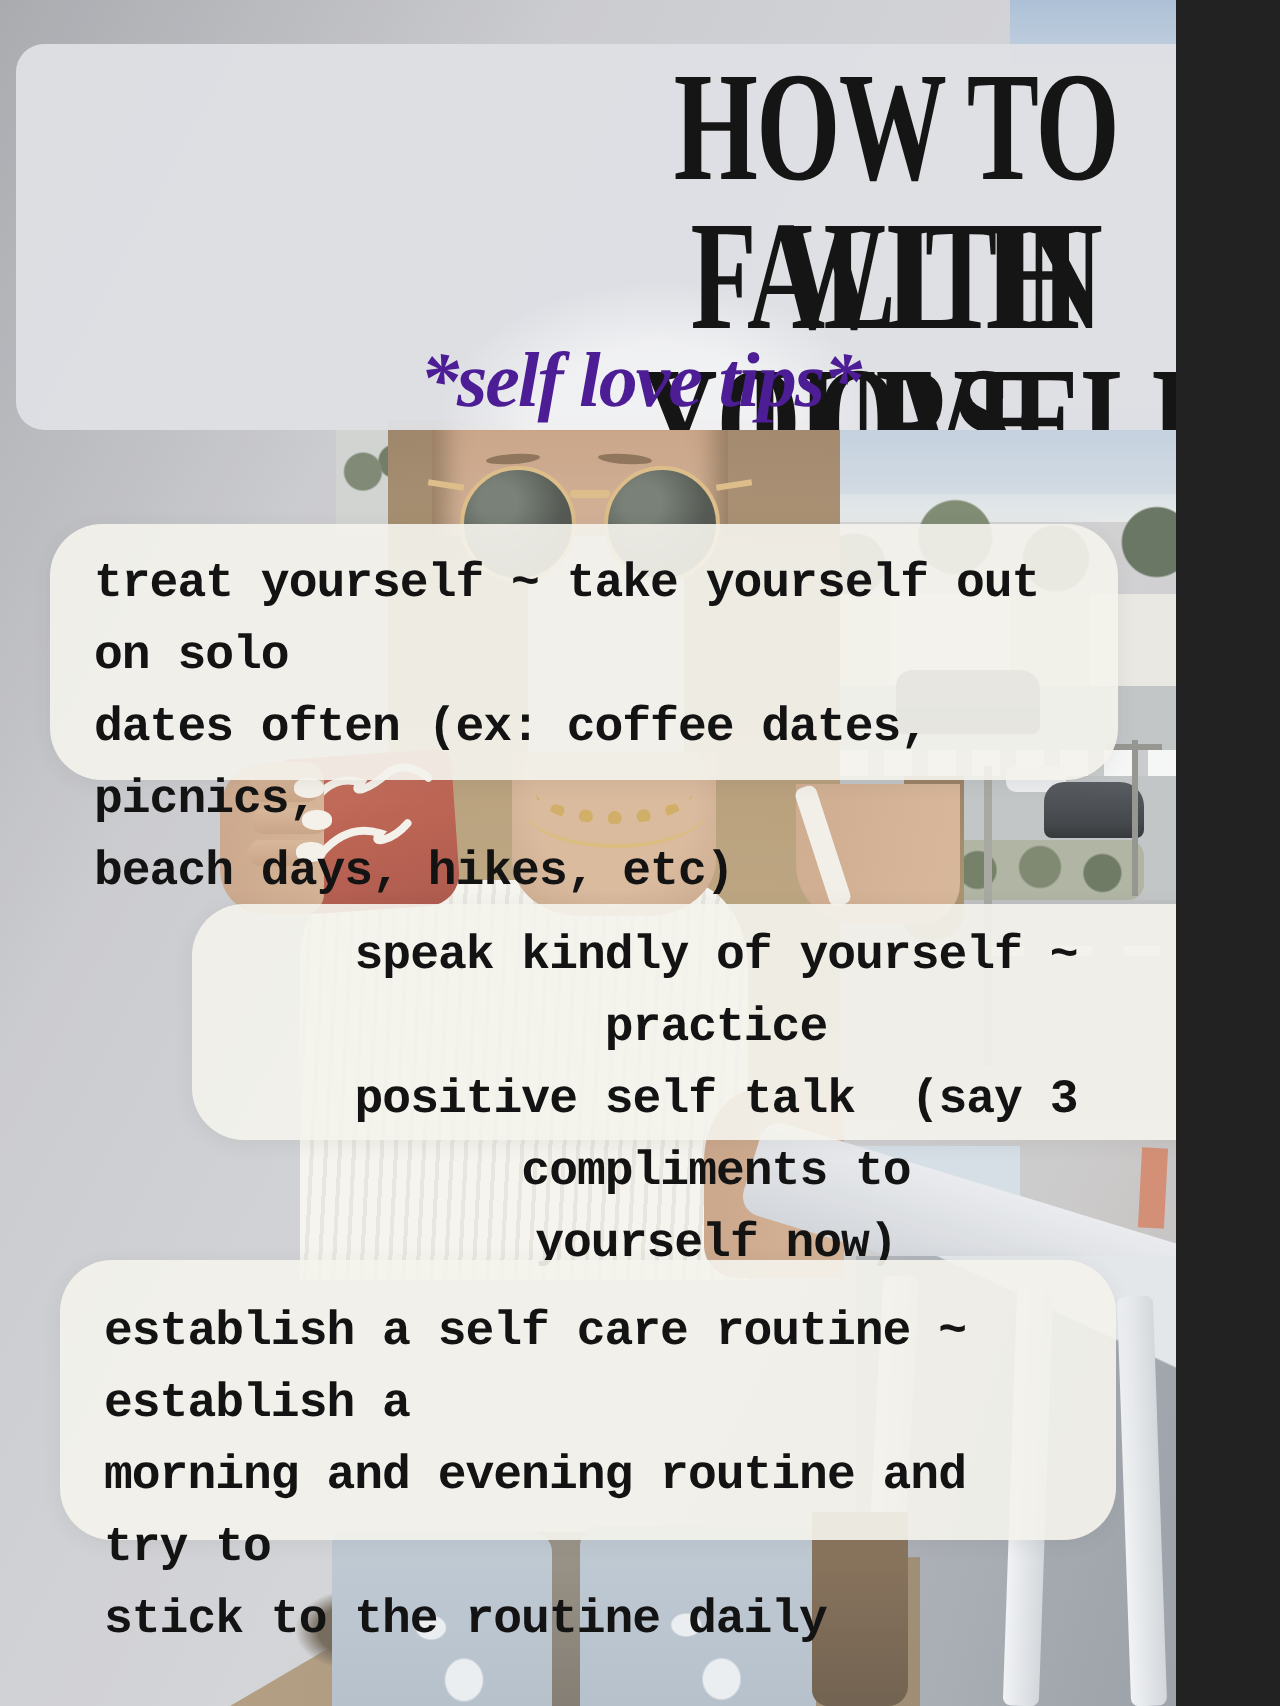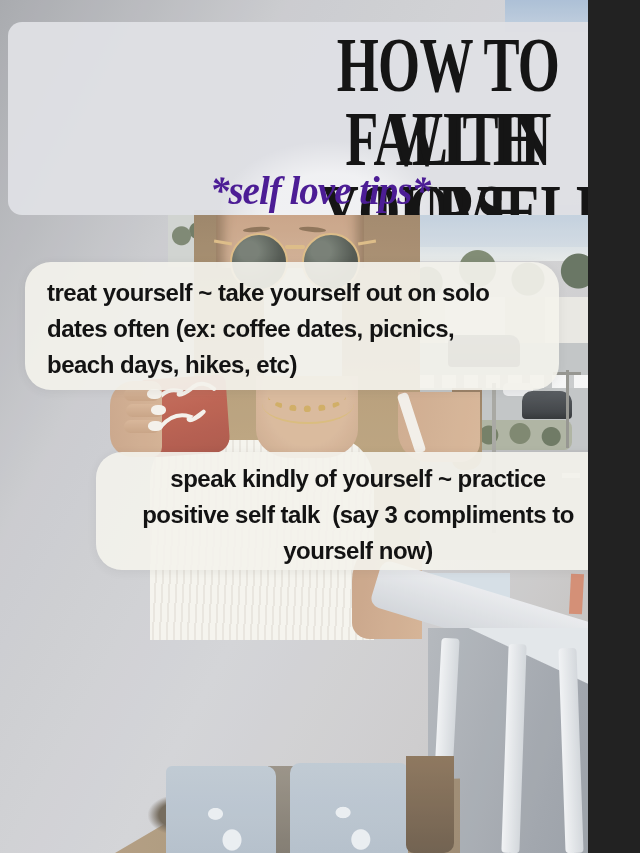--- a/index.html
+++ b/index.html
@@ -105,21 +105,21 @@
 
   .photo-wash{inset:0;background:rgba(255,255,255,0.15);}
 
   
   .banner{left:8px;top:22px;width:624px;height:193px;background:rgba(223,224,228,0.96);border-radius:14px;overflow:hidden;}
   .banner-glow{left:212px;top:120px;width:220px;height:120px;background:radial-gradient(ellipse at 50% 60%,rgba(255,255,255,0.55) 0 40%,transparent 72%);}
   .title{left:0;top:10px;width:624px;text-align:center;color:#151515;font-weight:700;font-size:66px;line-height:0.95;letter-spacing:-1px;white-space:pre-line;transform:scale(0.82,1.18);transform-origin:50% 35%;}
   .subtitle{left:0;top:146px;width:624px;text-align:center;color:#4c1d95;font-style:italic;font-weight:600;font-size:39px;letter-spacing:-1px;}
 
   .tip-box{background:rgba(243,242,235,0.92);border-radius:26px;color:#131313;
-    font-family:Liberation Sans, sans-serif;font-weight:700;font-size:24px;line-height:1.5;
+    font-family:Liberation Mono, monospace;font-weight:700;font-size:24px;line-height:1.5;
     letter-spacing:-0.5px;white-space:pre-wrap;box-shadow:0 2px 10px rgba(60,60,60,0.08);}
   .tip-1{left:25px;top:262px;width:534px;height:128px;padding:13px 22px;}
   .tip-2{left:96px;top:452px;width:524px;height:118px;padding:9px 22px;text-align:center;}
   .tip-3{left:30px;top:630px;width:528px;height:140px;padding:19px 22px;}
 </style>
 </head>
 <body>
 
 <div class="poster">
 
@@ -207,14 +207,17 @@
 <span>WITH YOURSELF</span></div>
     <div class="subtitle">*self love tips*</div>
   </div>
 
   <div class="tip-box tip-1">treat yourself ~ take yourself out on solo
 dates often (ex: coffee dates, picnics,
 beach days, hikes, etc)</div>
   <div class="tip-box tip-2">speak kindly of yourself ~ practice
 positive self talk  (say 3 compliments to
 yourself now)</div>
+  <div class="tip-box tip-3">establish a self care routine ~ establish a
+morning and evening routine and try to
+stick to the routine daily</div>
 
 </div>
 
 </body></html>

